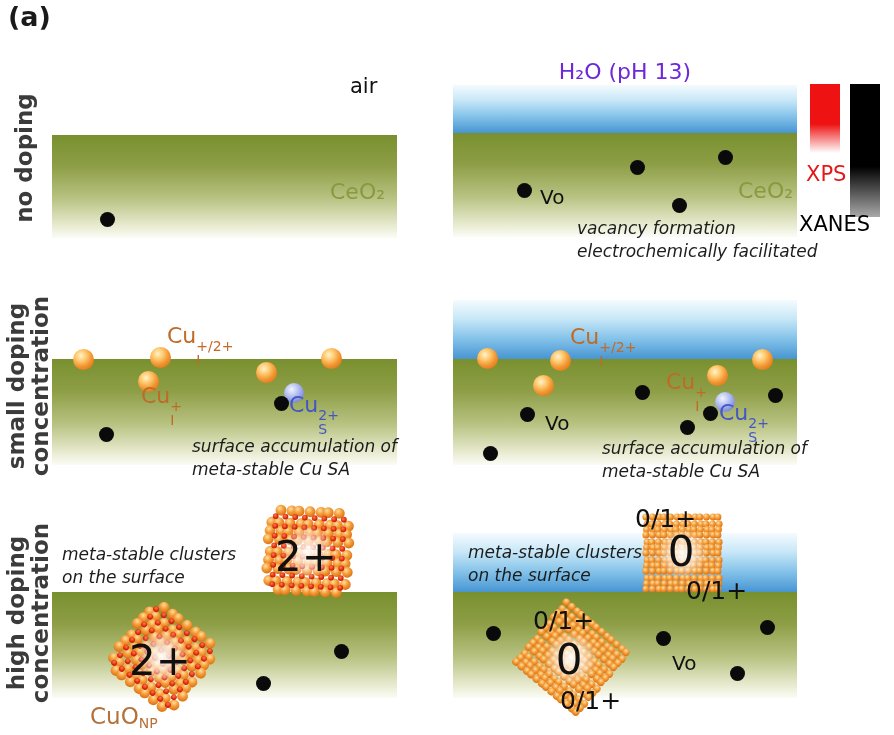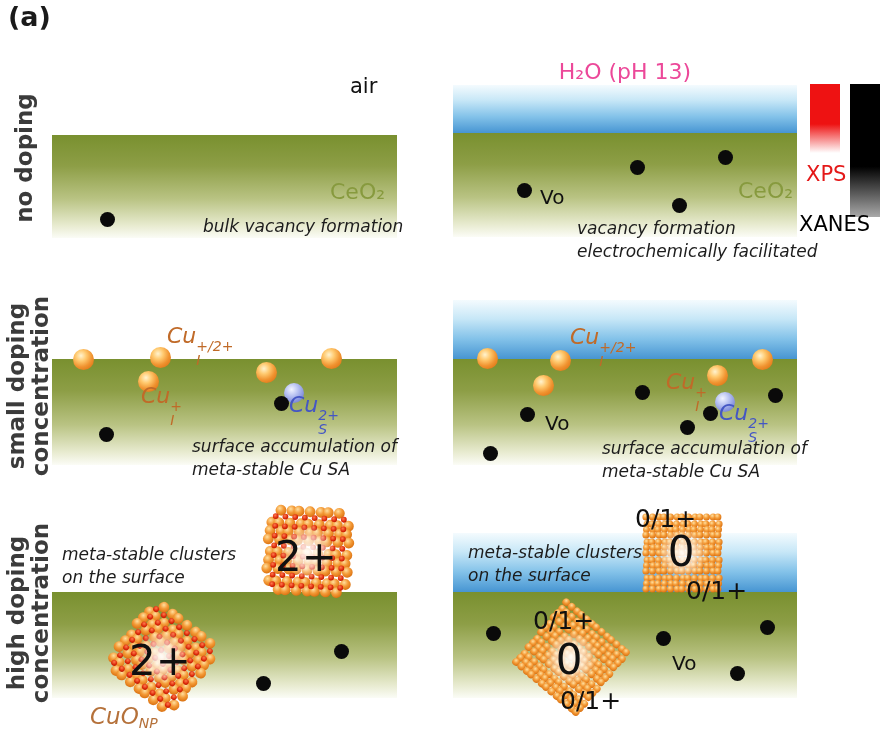--- a/index.html
+++ b/index.html
@@ -21,28 +21,28 @@
   .figlabel{font-size:27px;font-weight:bold;color:#1a1a1a;}
   .header{font-size:23px;font-weight:bold;color:#2e2e2e;text-align:center;}
   .rowlabel{
     position:absolute;transform:translate(-50%,-50%) rotate(-90deg);
     font-weight:bold;font-size:23px;color:#3b3b3b;text-align:center;line-height:1.05;white-space:nowrap;z-index:6;
   }
   .caption{font-style:italic;font-size:17px;color:#1c1c1c;line-height:1.38;white-space:nowrap;position:absolute;z-index:6;}
   .charge{position:absolute;transform:translate(-50%,-50%);font-size:42px;color:#101010;z-index:6;}
   .ifacecharge{position:absolute;font-size:25px;color:#101010;z-index:6;margin-top:8px;}
   
-  .chem{position:absolute;font-size:22px;white-space:nowrap;z-index:6;font-style:italic;}
+  .chem{position:absolute;font-size:22px;white-space:nowrap;z-index:6;}
   .stk{display:inline-flex;flex-direction:column;align-items:flex-start;font-size:14px;line-height:1.02;vertical-align:-0.55em;}
   .sbl{font-size:14px;vertical-align:-4px;}
   .cu-text{color:#c06a28;}
   .cus-text{color:#4456c4;}
   .np-text{color:#b5713a;font-size:23px;}
   .ceria-text{color:#879a3e;font-size:22px;z-index:6;}
-  .water-text{color:#ec4899;font-size:22px;text-align:center;z-index:6;}
+  .water-text{color:#6d28d9;font-size:22px;text-align:center;z-index:6;}
   .vo-text{font-size:20px;color:#101010;z-index:6;}
   
   .dot{position:absolute;width:15px;height:15px;border-radius:50%;background:#0a0a0a;z-index:4;}
   .cu-atom{position:absolute;width:21px;height:21px;border-radius:50%;z-index:4;
     background:radial-gradient(circle at 38% 32%,#fff3cf 0%,#ffc96e 28%,#f09330 58%,#e07818 82%,#c96a10 100%);}
   .cus-atom{position:absolute;width:20px;height:20px;border-radius:50%;z-index:4;
     background:radial-gradient(circle at 38% 32%,#f2f4ff 0%,#b9c3f2 35%,#8b97e0 65%,#5a68c8 100%);}
   
   .bar-xps{position:absolute;left:810px;top:84px;width:30px;height:69px;z-index:2;
     background:linear-gradient(180deg,#ee1212 0%,#ee1212 58%,rgba(255,40,40,0) 100%);}
@@ -82,21 +82,20 @@
     <div>small doping</div>
     <div>concentration</div>
   </div>
   <div class="rowlabel" style="left:28px;top:613px">
     <div>high doping</div>
     <div>concentration</div>
   </div>
 
   <div class="txt" style="left:350px;top:74px;font-size:21px">air</div>
   <div class="txt ceria-text" style="left:330px;top:179px">CeO₂</div>
-  <div class="caption" style="left:203px;top:215px">bulk vacancy formation</div>
 
   <div class="txt water-text" style="left:453px;top:59px;width:344px">H₂O (pH 13)</div>
   <div class="txt vo-text" style="left:540px;top:185px">Vo</div>
   <div class="txt ceria-text" style="left:738px;top:178px">CeO₂</div>
   <div class="caption" style="left:577px;top:217px">
     <div>vacancy formation</div>
     <div>electrochemically facilitated</div>
   </div>
 
   <div class="chem cu-text" style="left:167px;top:323px"><span>Cu</span><span class="stk">

